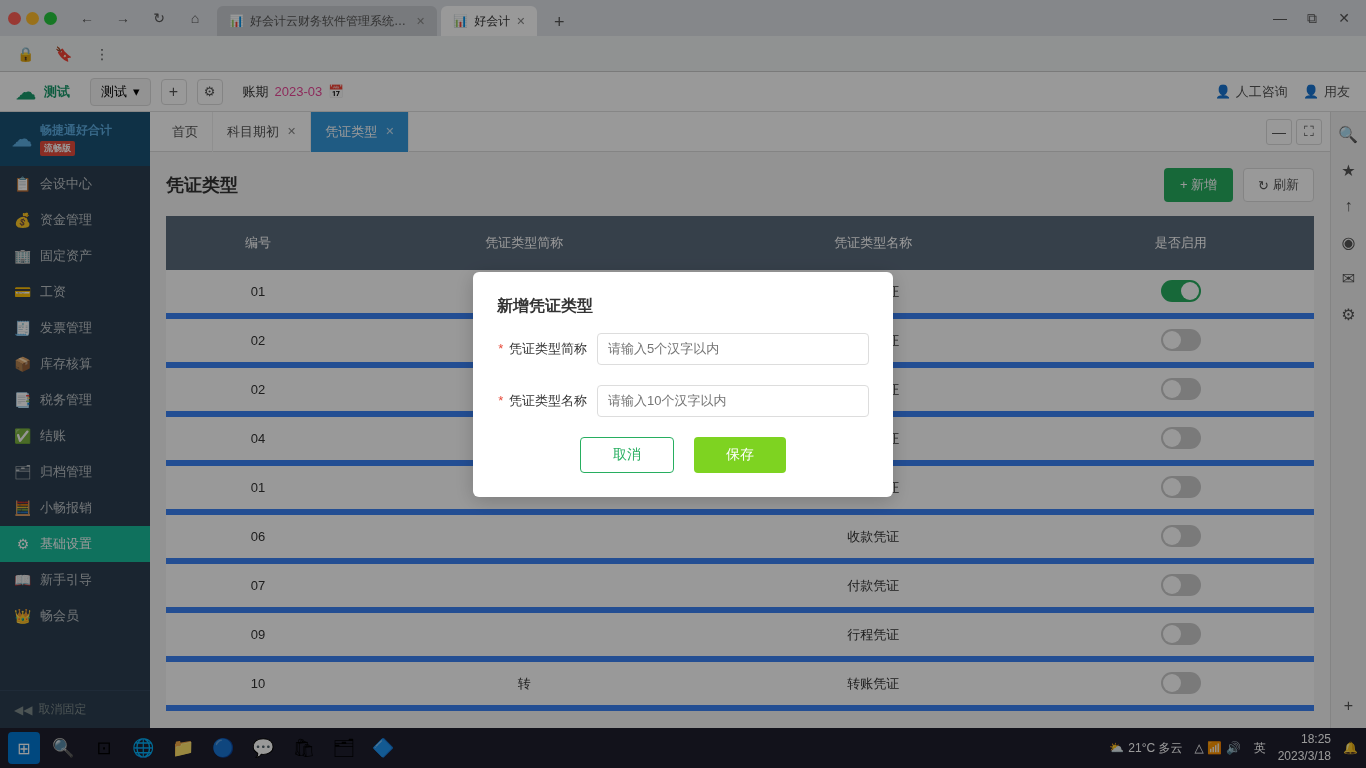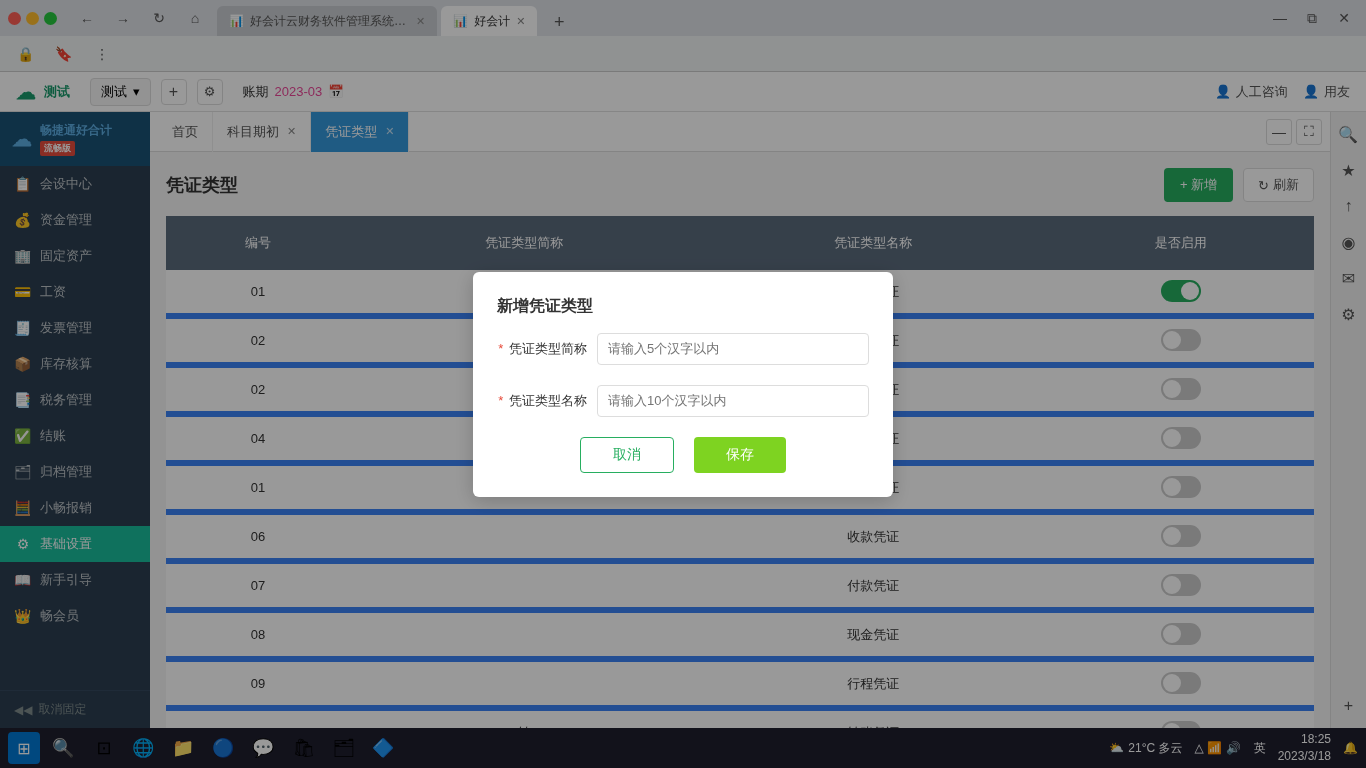--- a/index.html
+++ b/index.html
@@ -333,30 +333,20 @@
       <td>
         <div class="toggle off">
           <div class="toggle-knob"></div>
         </div>
       </td>
     </tr>
             <tr>
       <td>07</td>
       <td></td>
       <td>付款凭证</td>
-      <td>
-        <div class="toggle off">
-          <div class="toggle-knob"></div>
-        </div>
-      </td>
-    </tr>
-            <tr>
-      <td>08</td>
-      <td></td>
-      <td>现金凭证</td>
       <td>
         <div class="toggle off">
           <div class="toggle-knob"></div>
         </div>
       </td>
     </tr>
             <tr>
       <td>09</td>
       <td></td>
       <td>行程凭证</td>

